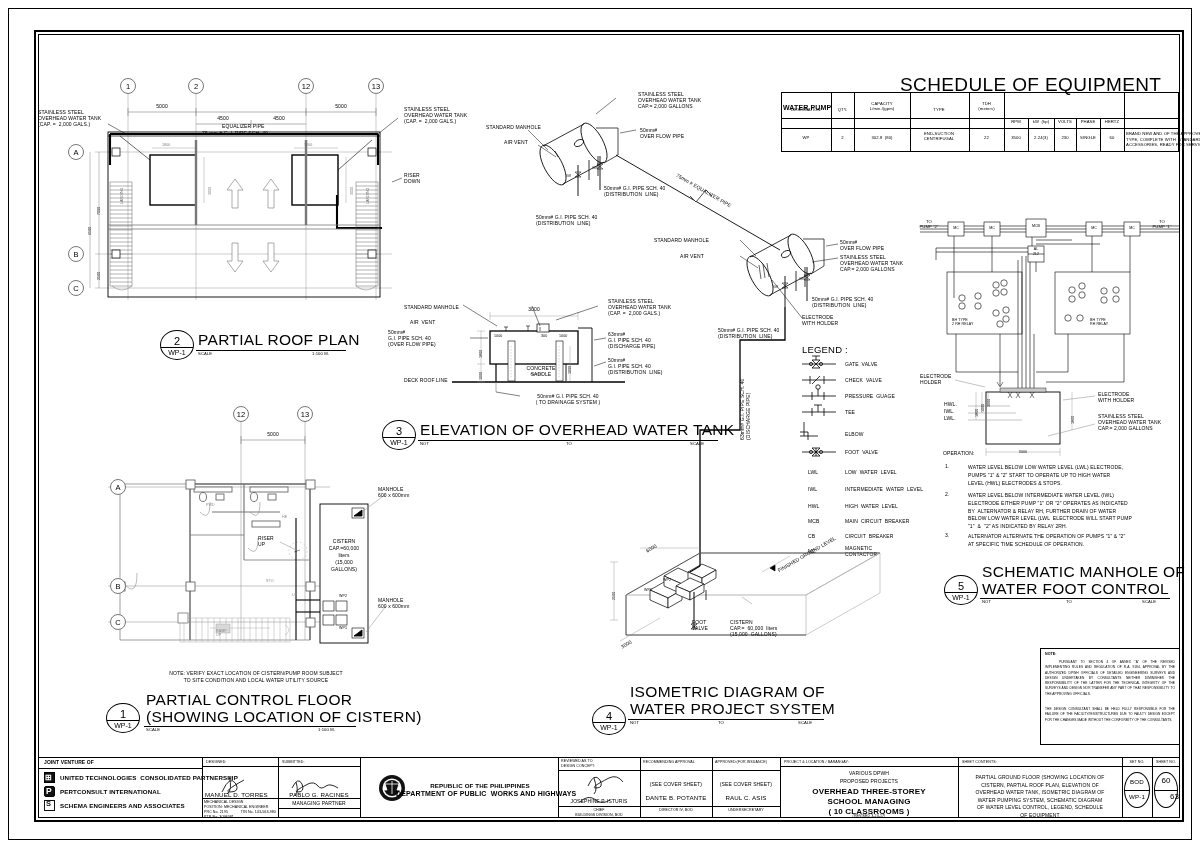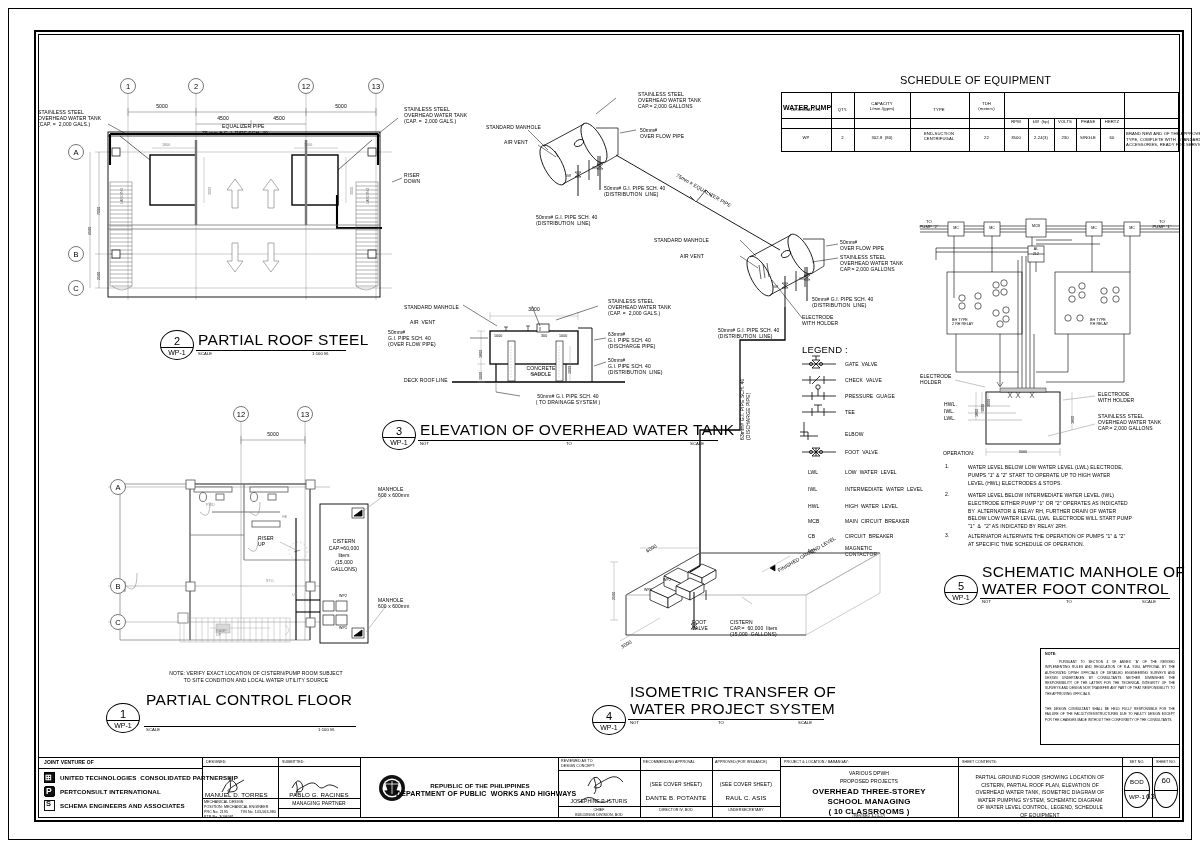--- a/index.html
+++ b/index.html
@@ -40,21 +40,21 @@
     letter-spacing: .02em;
   }
   .xs  { font-size: 3.6px; }
   .s4  { font-size: 4.2px; }
   .s5  { font-size: 5px; }
   .s6  { font-size: 6.2px; }
   .s7  { font-size: 7px; }
   .s8  { font-size: 8px; }
   .s9  { font-size: 9.5px; }
   .s15 { font-size: 15.5px; }
-  .s17 { font-size: 11px; }
+  .s17 { font-size: 19px; }
   .b { font-weight: bold; }
   .ctr { text-align: center; }
   .rot90 { transform: rotate(-90deg); transform-origin: 0 0; }
   .line { position: absolute; background: #000; }
   .hl { height: 1px; }
   .vl { width: 1px; }
   .box { position: absolute; border: 1px solid #000; }
   svg { position: absolute; overflow: visible; }
   
   .bubble {
@@ -282,21 +282,21 @@
   <div class="t s5" style="left:202px; top:131px;">75 mm # G. I. PIPE SCH. 40</div>
   <div class="t s5" style="left:404px; top:173px;">RISER
 DOWN</div>
   <div class="t xs rot90" style="left:120px; top:204px; color:#666;">LANDING</div>
   <div class="t xs rot90" style="left:366px; top:204px; color:#666;">LANDING</div>
 
   <div class="bubble" style="left:160px; top:330px;">
     <span class="num">2</span>
     <span class="sht">WP-1</span>
   </div>
-  <div class="t s15" style="left:198px; top:331px;">PARTIAL ROOF STEEL</div>
+  <div class="t s15" style="left:198px; top:331px;">PARTIAL ROOF PLAN</div>
   <div class="line hl" style="left:196px; top:350px; width:150px; height:1.3px;"></div>
   <div class="t s4" style="left:198px; top:352px;">SCALE</div>
   <div class="t s4" style="left:312px; top:352px;">1:100 M.</div>
 
   <svg style="left:0; top:0;" width="1200" height="848">
     <g stroke="#000" fill="none">
 
       <rect x="490" y="331" width="88" height="33" stroke="#000" stroke-width="1.3" fill="#fff"></rect>
       <rect x="537" y="324" width="12" height="8" stroke="#000" stroke-width="0.7" fill="#fff"></rect>
 
@@ -816,20 +816,21 @@
   <div class="t xs" style="left:216px; top:629px; color:#888;">RAMP
 UP</div>
 
   <div class="t s5 ctr" style="left:120px; top:670px; width:272px; line-height:1.45;">NOTE: VERIFY EXACT LOCATION OF CISTERN/PUMP ROOM SUBJECT
 TO SITE CONDITION AND LOCAL WATER UTILITY SOURCE</div>
   <div class="bubble" style="left:106px; top:703px;">
     <span class="num">1</span>
     <span class="sht">WP-1</span>
   </div>
   <div class="t s15" style="left:146px; top:691px;">PARTIAL CONTROL FLOOR</div>
+  <div class="t s15" style="left:146px; top:708px;">(SHOWING LOCATION OF CISTERN)</div>
   <div class="line hl" style="left:144px; top:726px; width:212px; height:1.3px;"></div>
   <div class="t s4" style="left:146px; top:728px;">SCALE</div>
   <div class="t s4" style="left:318px; top:728px;">1:100 M.</div>
 
   <svg style="left:0; top:0;" width="1200" height="848">
     <g stroke="#000" fill="none" stroke-width="0.7">
 
       <path d="M626 595 L700 553 L880 553 L806 595 Z" stroke="#aaa" stroke-width="0.6" fill="none"></path>
       <path d="M626 595 L626 635 L806 635 L806 595" stroke="#aaa" stroke-width="0.6"></path>
       <path d="M806 595 L880 553 L880 593 L806 635" stroke="#aaa" stroke-width="0.6"></path>
@@ -883,21 +884,21 @@
   <div class="t s5" style="left:692px; top:620px;">FOOT
 VALVE</div>
   <div class="t s5" style="left:730px; top:620px;">CISTERN
 CAP.=  60,000  liters
 (15,000  GALLONS)</div>
 
   <div class="bubble" style="left:592px; top:705px;">
     <span class="num">4</span>
     <span class="sht">WP-1</span>
   </div>
-  <div class="t s15" style="left:630px; top:683px;">ISOMETRIC TRANSFER OF</div>
+  <div class="t s15" style="left:630px; top:683px;">ISOMETRIC DIAGRAM OF</div>
   <div class="t s15" style="left:630px; top:700px;">WATER PROJECT SYSTEM</div>
   <div class="line hl" style="left:628px; top:719px; width:196px; height:1.3px;"></div>
   <div class="t s4" style="left:630px; top:721px;">NOT</div>
   <div class="t s4" style="left:718px; top:721px;">TO</div>
   <div class="t s4" style="left:798px; top:721px;">SCALE</div>
 
   <div class="box" style="left:38px; top:757px; width:1142px; height:61px;"></div>
 
   <div class="line vl" style="left:202px; top:757px; height:61px;"></div>
   <div class="line vl" style="left:278px; top:757px; height:61px;"></div>
@@ -1000,15 +1001,15 @@
 
   <div class="t xs ctr" style="left:1122px; top:760px; width:30px;">SET NO.</div>
   <div class="t xs ctr" style="left:1152px; top:760px; width:28px;">SHEET NO.</div>
   <div style="position:absolute; left:1124px; top:772px; width:26px; height:36px; border:1px solid #000; border-radius:50%;"></div>
   <div class="line hl" style="left:1124px; top:790px; width:26px;"></div>
   <div class="t s6 ctr" style="left:1124px; top:778px; width:26px;">BOD</div>
   <div class="t s6 ctr" style="left:1124px; top:793px; width:26px;">WP-1</div>
   <div style="position:absolute; left:1154px; top:772px; width:24px; height:36px; border:1px solid #000; border-radius:50%;"></div>
   <div class="line hl" style="left:1154px; top:790px; width:24px;"></div>
   <div class="t s8 ctr" style="left:1154px; top:776px; width:24px;">60</div>
-  <div class="t s8 ctr" style="left:1130px; top:792px; width:41px;">63</div>
+  <div class="t s8 ctr" style="left:1154px; top:792px; width:41px;">63</div>
 
 </div>
 
 </body></html>

